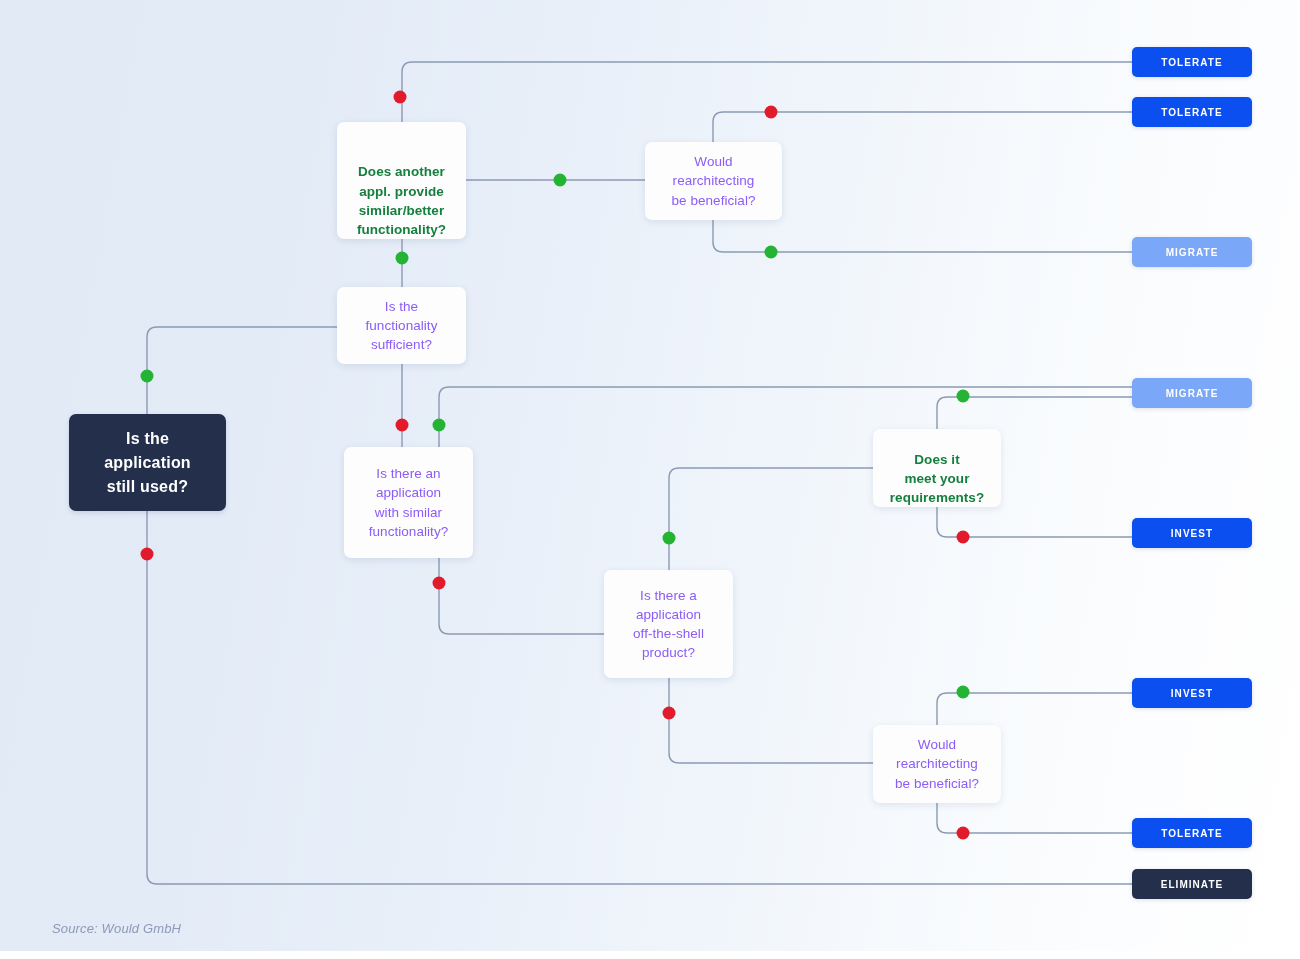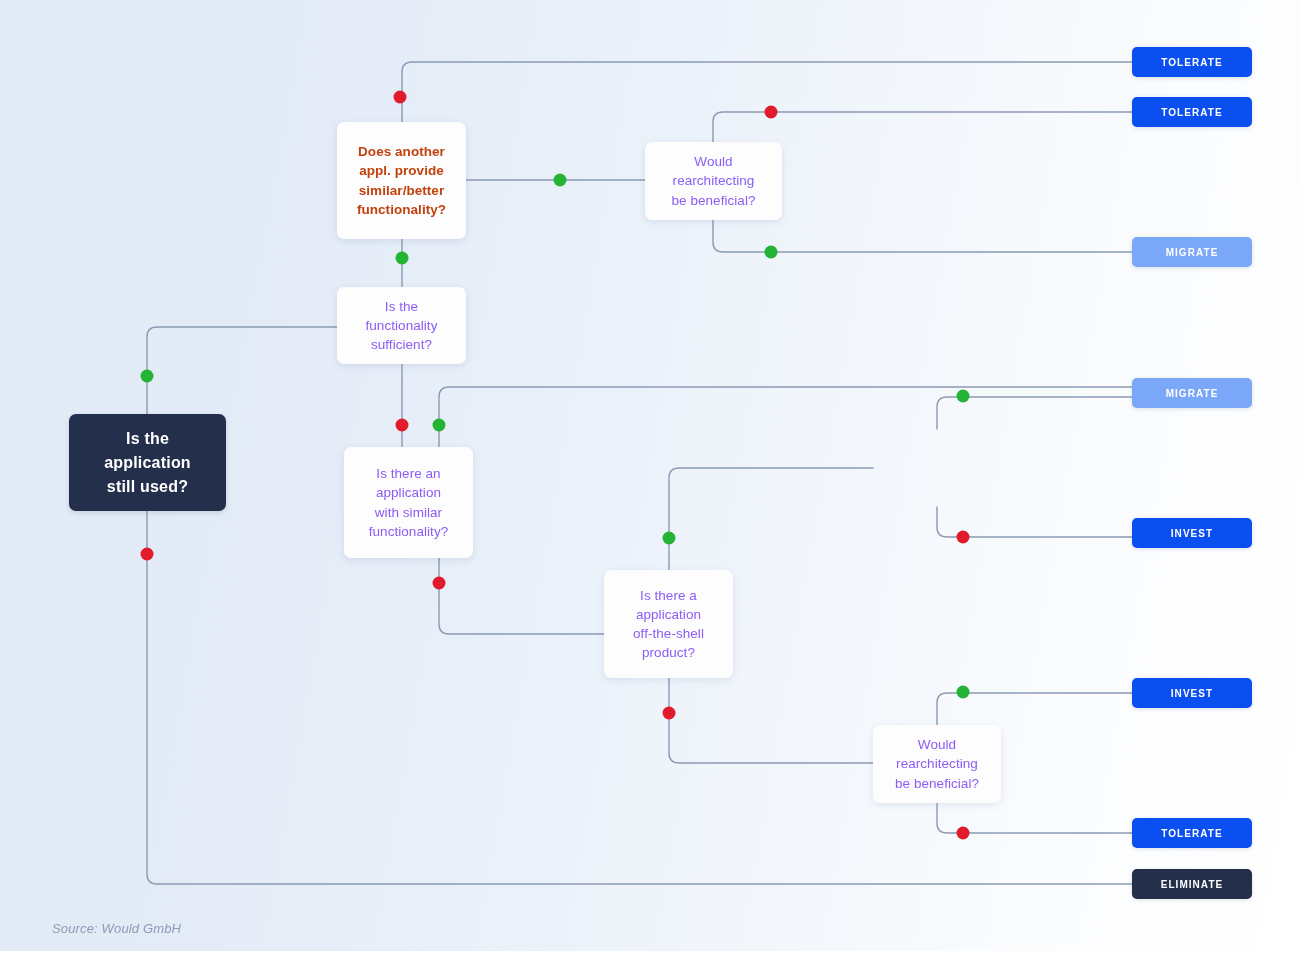--- a/index.html
+++ b/index.html
@@ -91,21 +91,22 @@
   .node.question {
     background: #fdfdfe;
     color: #8b5cf6;
     font-size: 13.5px;
     line-height: 1.42;
     letter-spacing: .05px;
     box-shadow: 0 2px 7px rgba(60,85,140,.13);
   }
   .node.question.strong {
     font-weight: bold;
-    color: #c2410c;
+    color: #15803d;
+    align-items: flex-end;
   }
   .node .node-text {
     padding: 0 10px;
     white-space: pre-line;
   }
 
   
   .pill {
     position: absolute;
     box-sizing: border-box;
@@ -223,20 +224,25 @@
 be beneficial?</span>
   </div>
 
   <div class="node question" style="left:604px; top:570px; width:129px; height:108px;">
     <span class="node-text">Is there a
 application
 off-the-shell
 product?</span>
   </div>
 
+  <div class="node question strong" style="left:873px; top:429px; width:128px; height:78px;">
+    <span class="node-text">Does it
+meet your
+requirements?</span>
+  </div>
 
   <div class="node question" style="left:873px; top:725px; width:128px; height:78px;">
     <span class="node-text">Would
 rearchitecting
 be beneficial?</span>
   </div>
 
   <div class="pill tolerate" style="left:1132px; top:47px;">
     <span>TOLERATE</span>
   </div>

